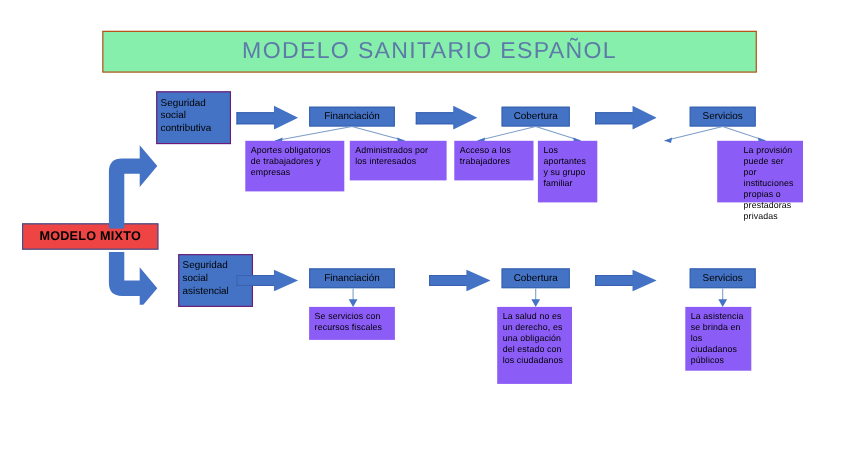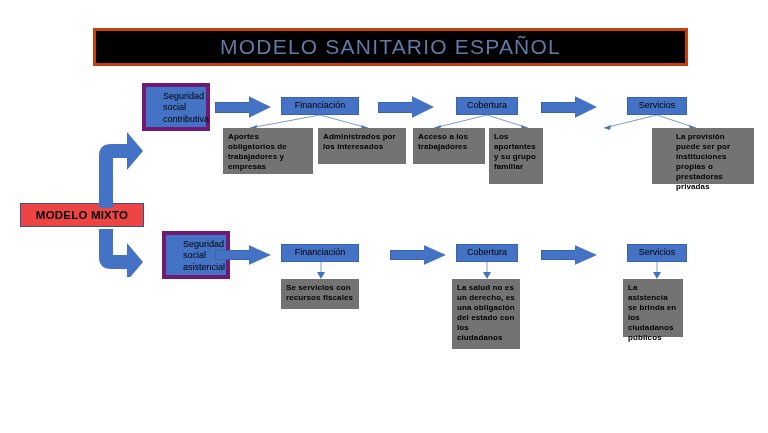--- a/index.html
+++ b/index.html
@@ -18,22 +18,22 @@
     overflow: hidden;
   }
 
   
   .title-box {
     position: absolute;
     left: 93px;
     top: 28px;
     width: 595px;
     height: 38px;
-    border: 3px solid #c2410c;
-    background: #000000;
+    border: 1px solid #c2410c;
+    background: #86efac;
     display: flex;
     align-items: center;
     justify-content: center;
     box-sizing: border-box;
   }
   .title-text {
     font-size: 21px;
     color: #5e7aa8;
     letter-spacing: 1.2px;
     font-weight: 400;
@@ -42,23 +42,23 @@
 
   
   .node {
     position: absolute;
     box-sizing: border-box;
     color: #000000;
     line-height: 1.25;
   }
   .node-primary {
     background: #4472c4;
-    border: 4px solid #701a75;
+    border: 1px solid #701a75;
     font-size: 9px;
-    padding: 4px 17px;
+    padding: 4px 3px;
   }
   .node-root {
     background: #ef4444;
     border: 1.5px solid #2f5496;
     font-weight: bold;
     font-size: 11.5px;
     display: flex;
     align-items: center;
     justify-content: center;
     letter-spacing: 0.2px;
@@ -66,23 +66,23 @@
   .node-head {
     background: #4472c4;
     border: 1px solid #3963b0;
     font-size: 9px;
     display: flex;
     align-items: center;
     justify-content: center;
     text-align: center;
   }
   .node-leaf {
-    background: #737373;
+    background: #8b5cf6;
     font-size: 8px;
-    font-weight: bold;
+    font-weight: normal;
     padding: 4px 5px;
     letter-spacing: 0.1px;
   }
   .node-side {
     font-size: 9px;
     font-weight: normal;
   }
 
   
   .blockarrow {
@@ -216,21 +216,21 @@
 
   <div class="connector" style="left:588px; top:115px;">
     <svg width="145" height="16" viewBox="0 0 145 16">
       <line x1="69" y1="0" x2="16" y2="13" stroke="#7f9ec9" stroke-width="1"></line>
       <polygon points="16,13 23,10 22,15" fill="#4472C4"></polygon>
       <line x1="69" y1="0" x2="108" y2="13" stroke="#7f9ec9" stroke-width="1"></line>
       <polygon points="108,13 101,10 102,15" fill="#4472C4"></polygon>
     </svg>
   </div>
 
-  <div class="node node-leaf" style="left:652px; top:128px; width:102px; height:56px;padding-left:24px;">
+  <div class="node node-leaf" style="left:652px; top:128px; width:78px; height:56px;padding-left:24px;">
     <span>La provisión puede ser por instituciones propias o prestadoras privadas</span>
   </div>
 
   <div class="node node-primary node-side" style="left:142px; top:231px; width:68px; height:48px;margin-left:20px;">
     <span>Seguridad social asistencial</span>
   </div>
 
   <div class="blockarrow" style="left:215px; top:245px; width:56px; height:20px;">
     <div class="shaft"></div>
       <div class="head"></div>

